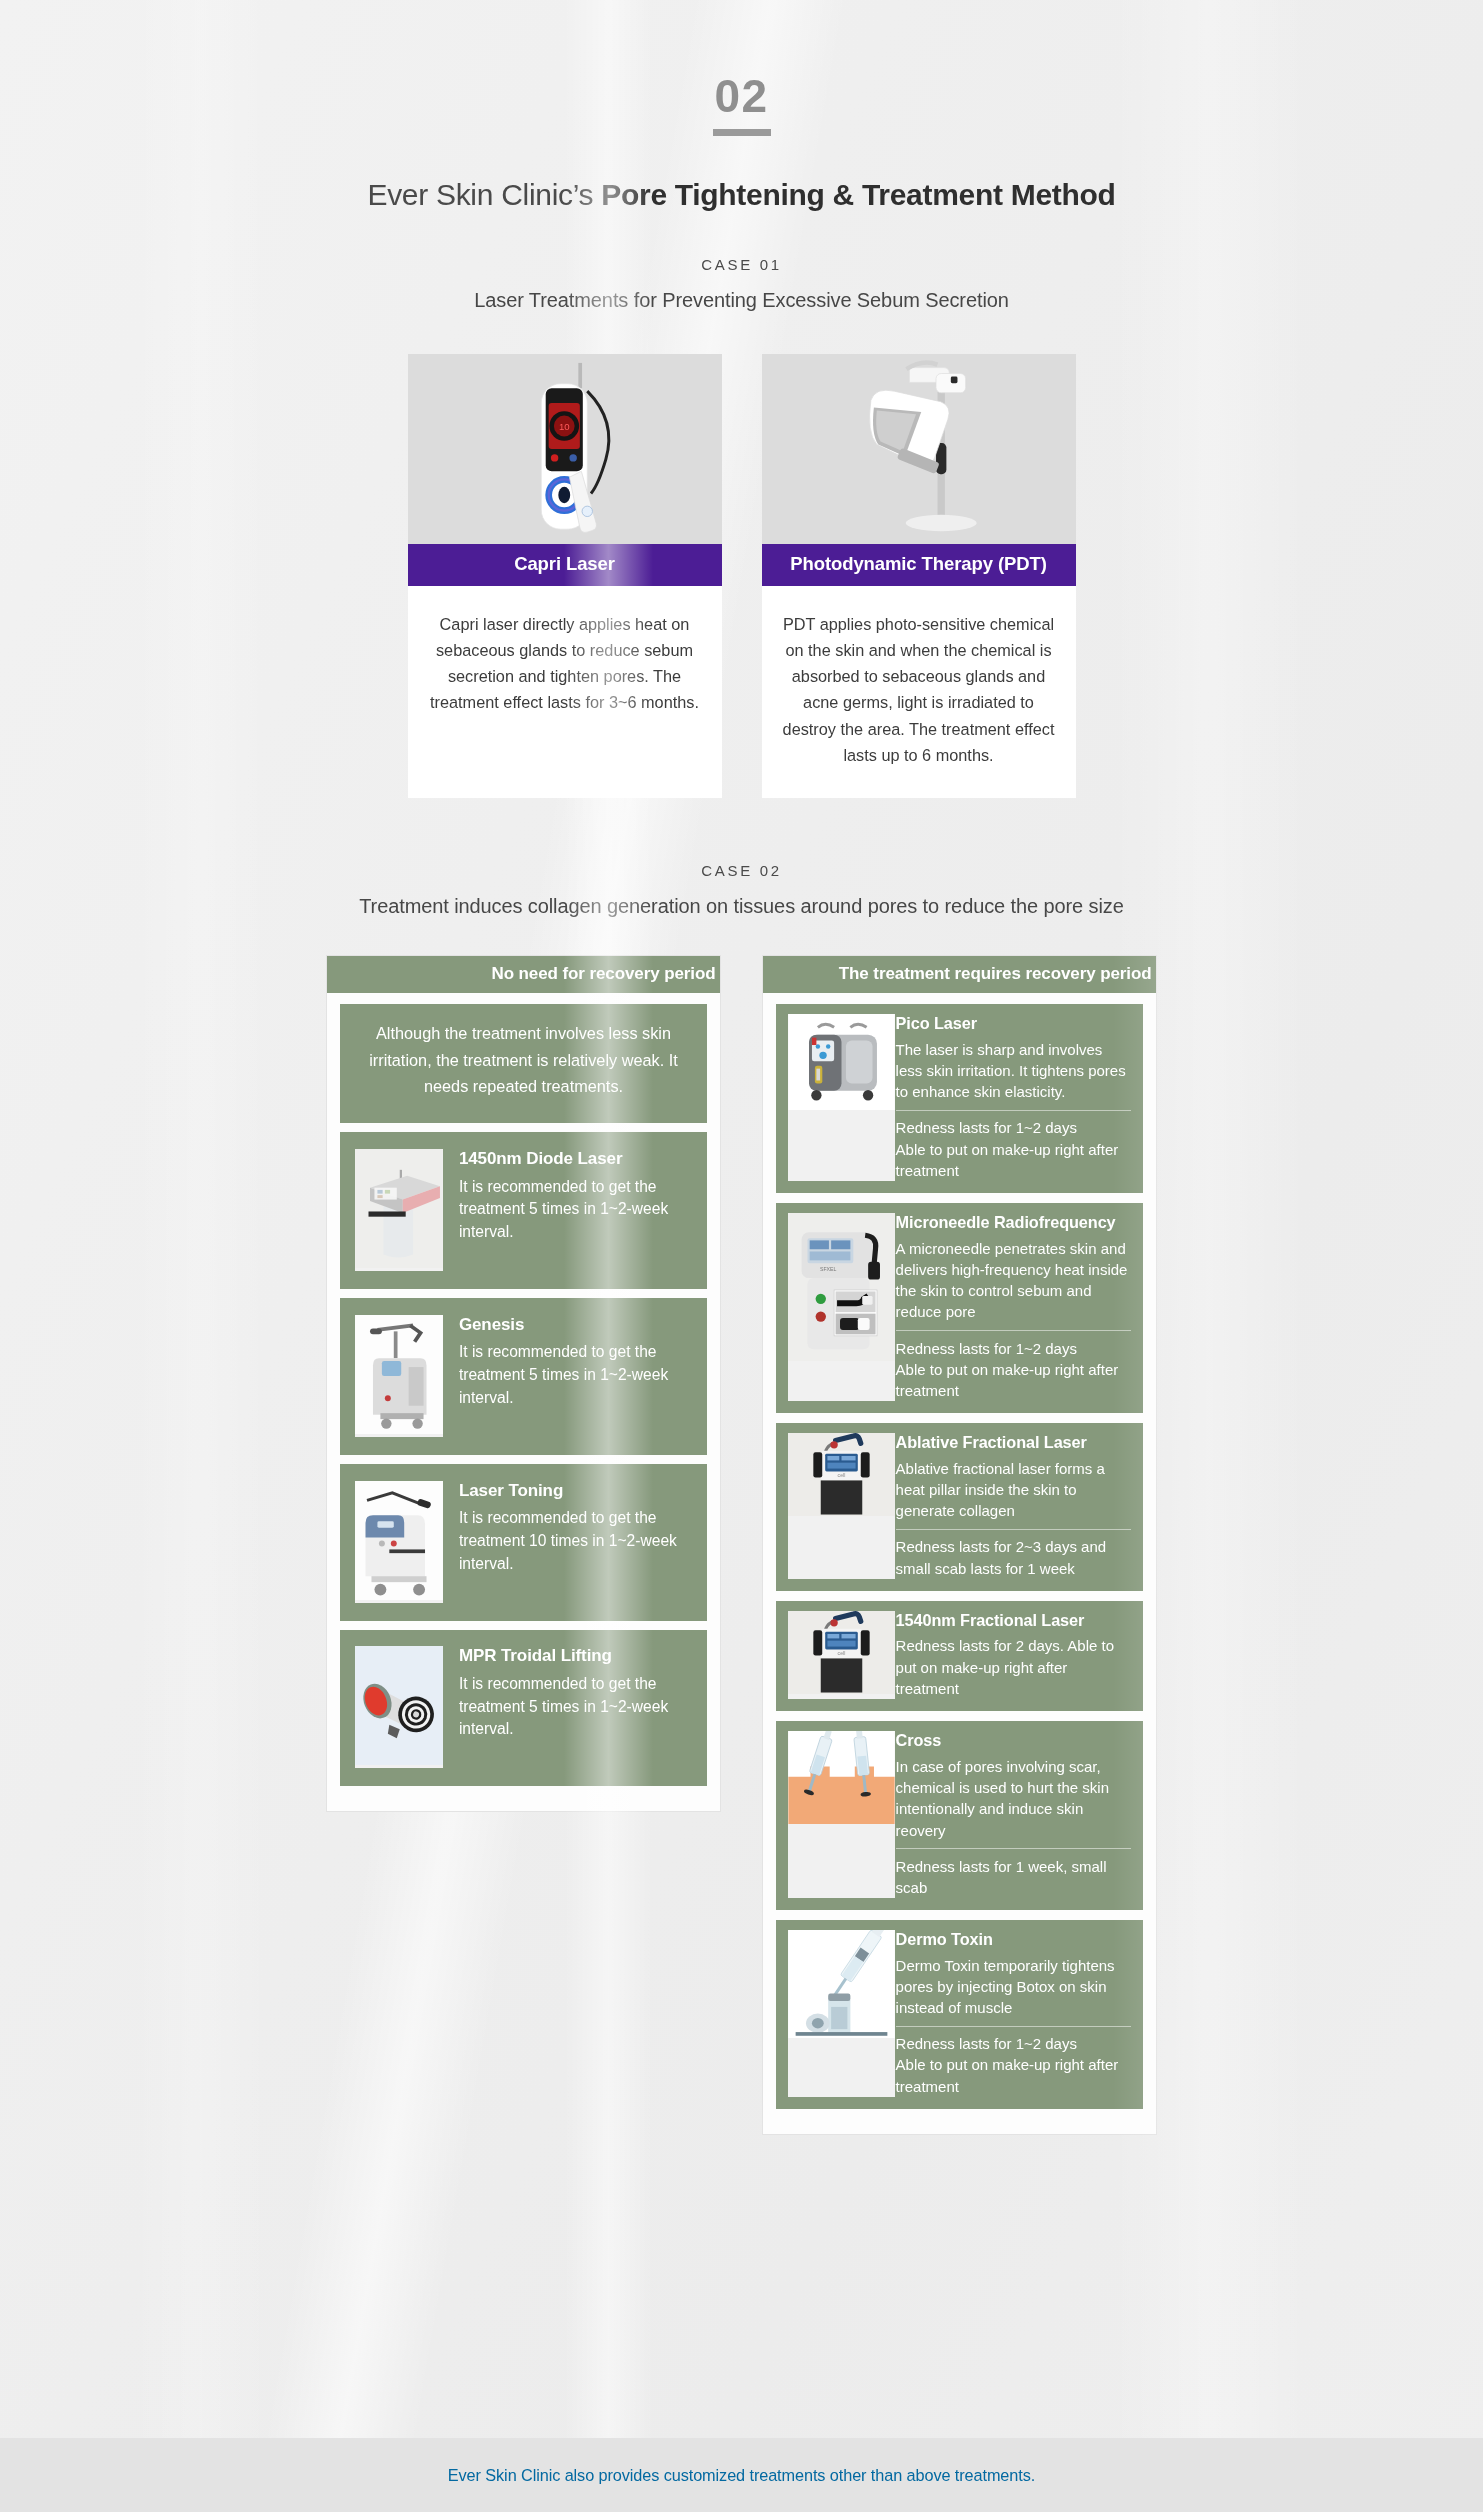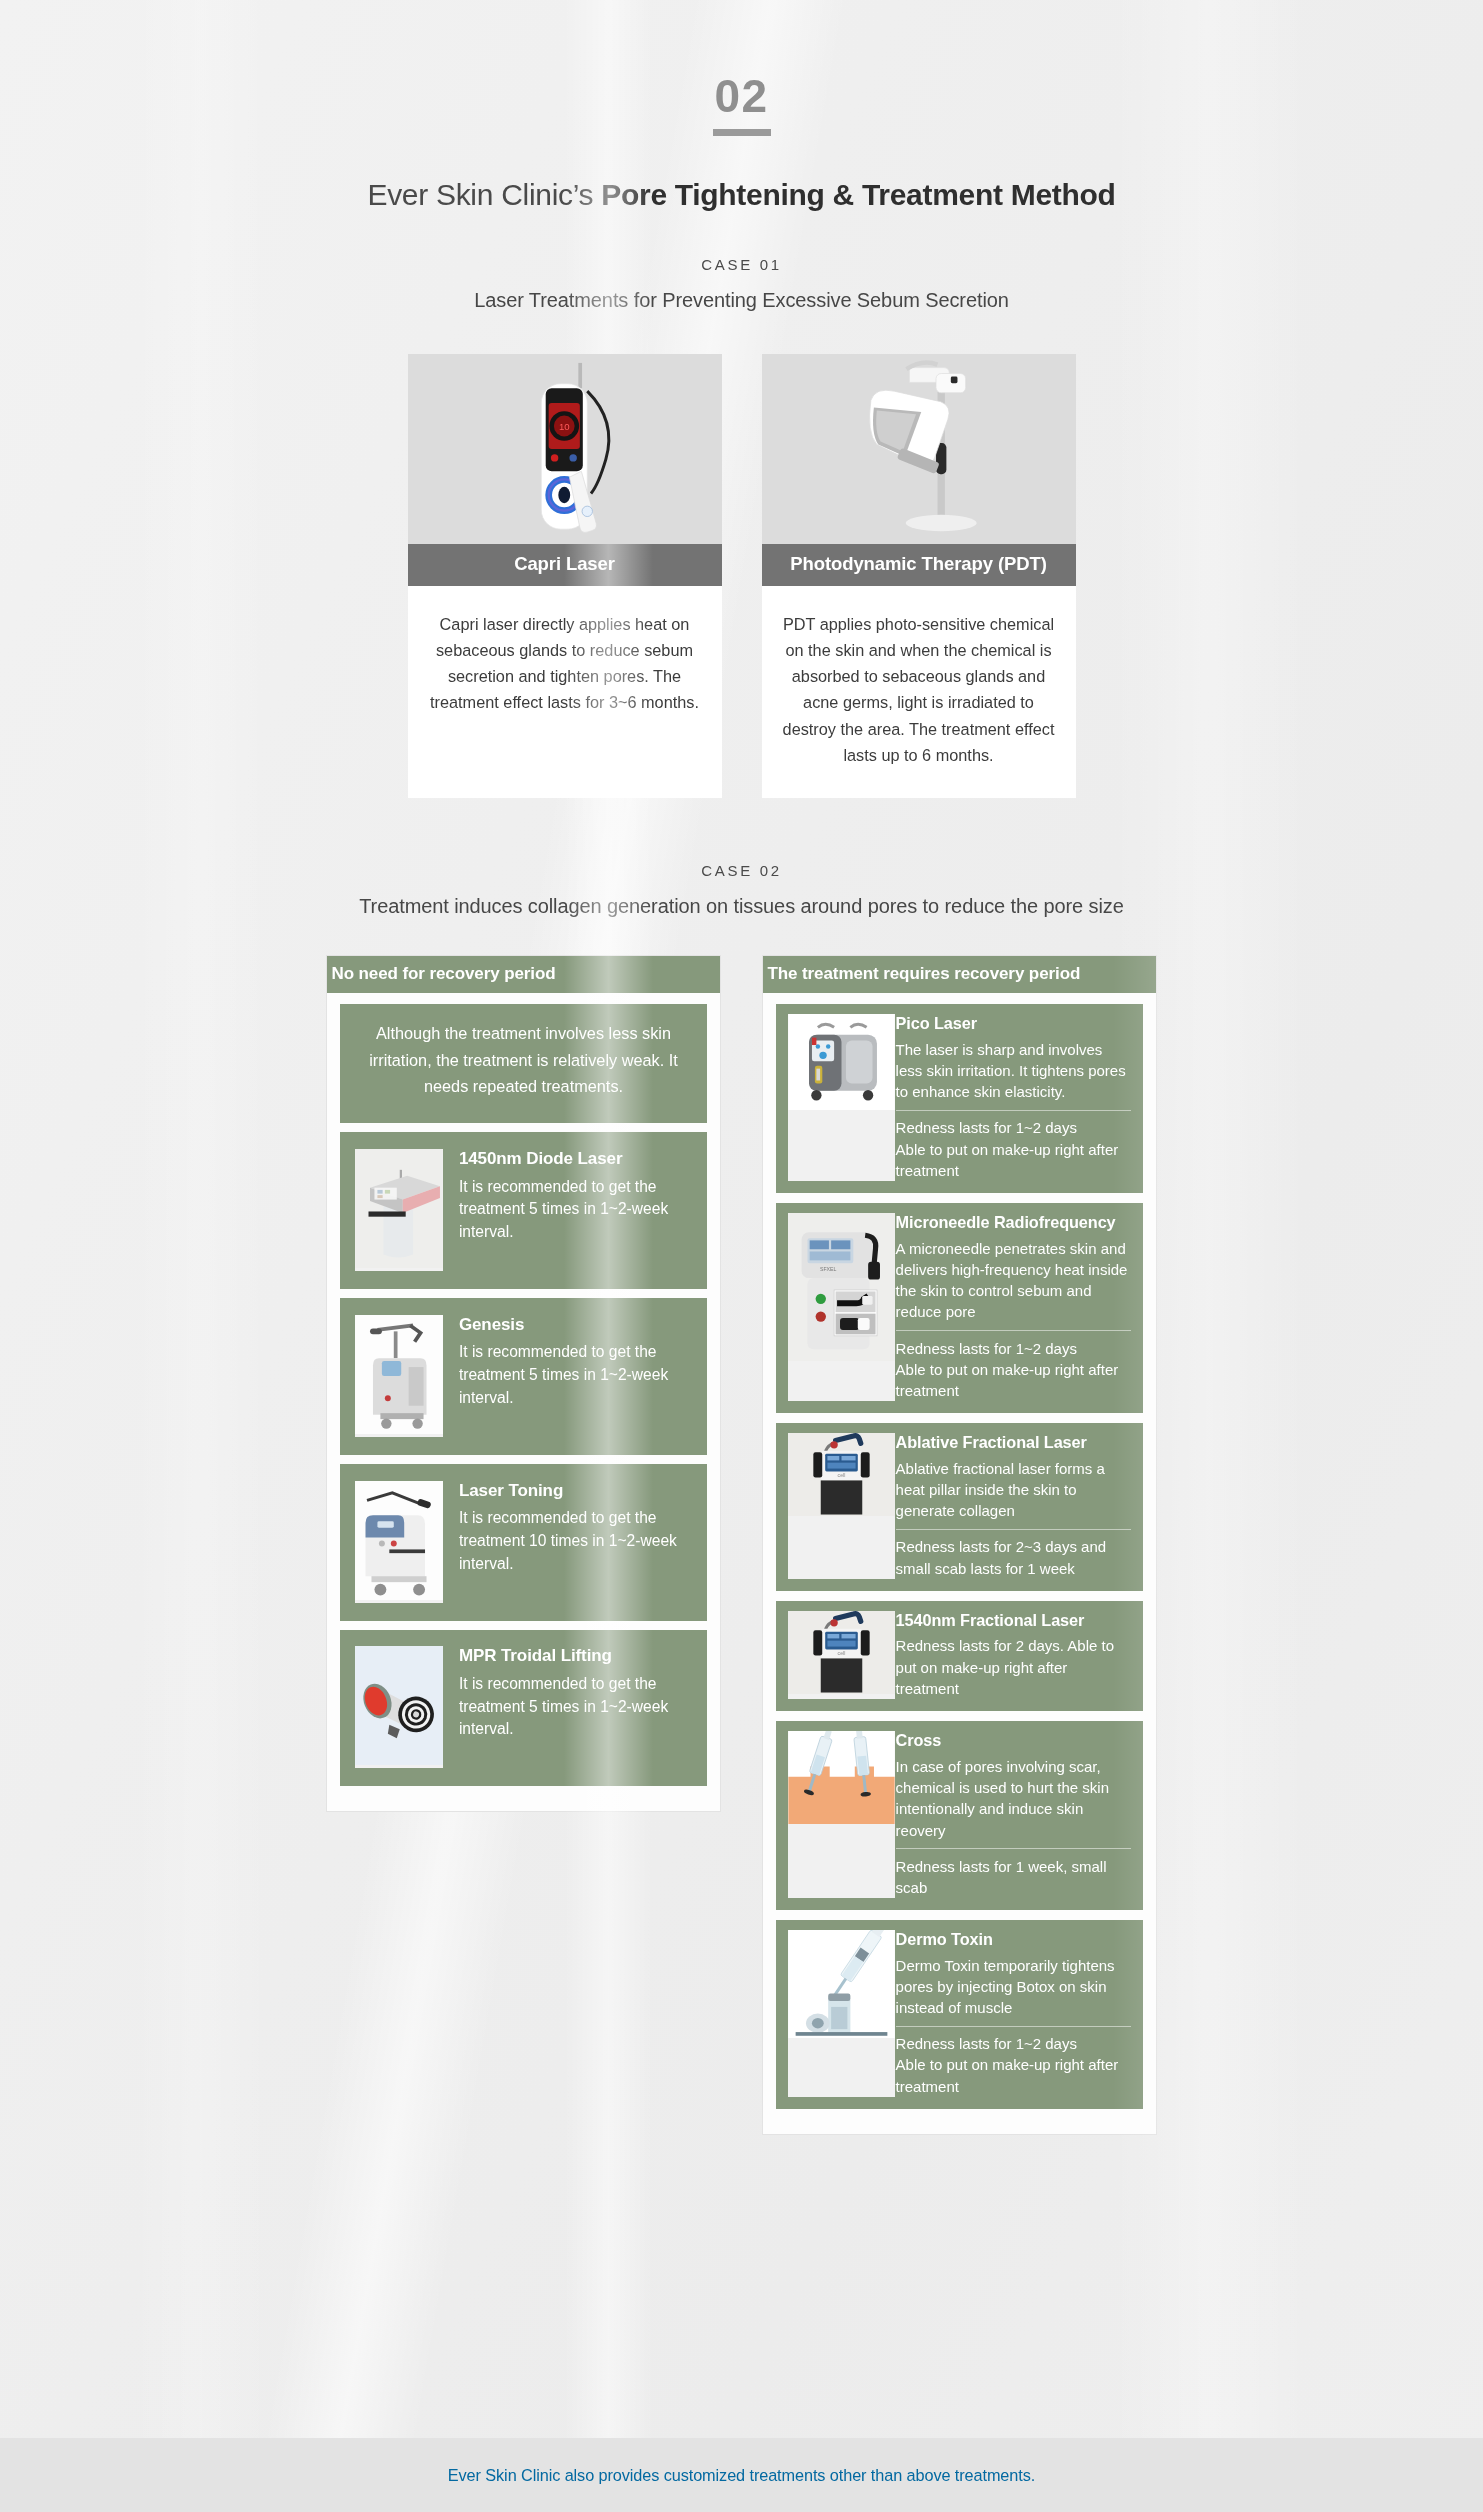--- a/index.html
+++ b/index.html
@@ -86,21 +86,21 @@
     background:#ffffff;
     display:flex;flex-direction:column;
     box-shadow:0 0 0 0 rgba(0,0,0,0);
   }
   .card1 .thumb{
     height:190px;
     background:#dcdcdc;
     position:relative;overflow:hidden;
   }
   .card1 .cap{
-    background:#737373;
+    background:#4c1d95;
     color:#fff;
     text-align:center;
     font-size:18.5px;
     font-weight:700;
     padding:9.6px 4.5px 11px;
     letter-spacing:-0.1px;
   }
   .card1 .body{
     flex:1;
     padding:25px 19px 30px;
@@ -125,21 +125,21 @@
   }
   .col{
     background:#fdfdfd;
     border:0.7px solid #e3e3e3;
     padding:0 0 15px;
     width:395px;
   }
   .col-head{
     background:#86997c;
     color:#fff;
-    text-align:left;
+    text-align:right;
     font-weight:700;
     font-size:17px;
     padding:8.2px 4.5px 9.6px;
     letter-spacing:-0.1px;
   }
   .col-inner{padding:10.4px 12.6px 0;}
   .item{
     background:#86997c;
     color:#fff;
     margin-bottom:9.6px;

